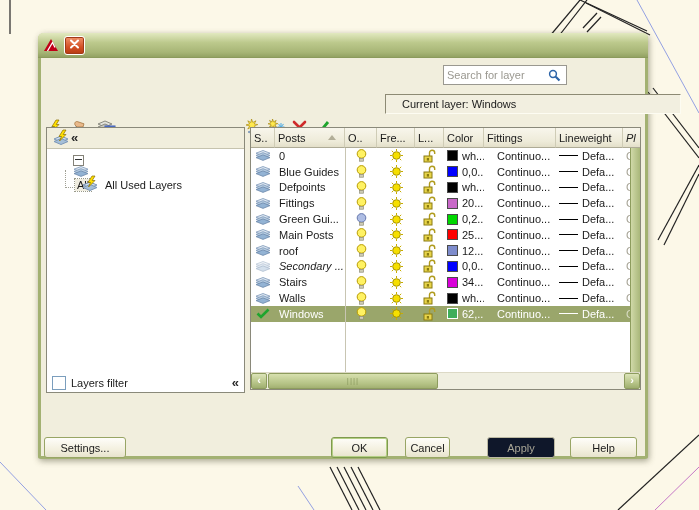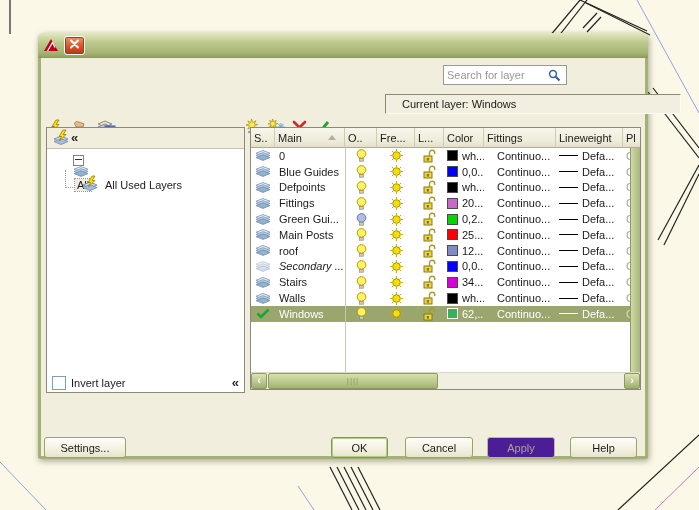--- a/index.html
+++ b/index.html
@@ -126,21 +126,21 @@
   }
 
   
   .btn{
     position:absolute;top:379px;height:21px;box-sizing:border-box;border-radius:3px;
     background:linear-gradient(#fefdf9,#f3f0df 60%,#e7e3cc);
     border:1px solid #98a565;font-family:"Liberation Sans",sans-serif;font-size:11px;color:#1a1a1a;
     text-align:center;cursor:pointer;padding:0;
   }
   .btn.default{box-shadow:inset 0 0 0 1px #b4cf84;border-color:#7f9a4e;}
-  .btn:disabled{color:#a8a596;border-color:#bcb9a2;background:#4c1d95;box-shadow:none;cursor:default;}
+  .btn:disabled{color:#a8a596;border-color:#bcb9a2;background:#0f172a;box-shadow:none;cursor:default;}
 </style>
 </head>
 <body>
 
 <svg id="bg-drawing" width="699" height="510">
   <g stroke="#222222" stroke-width="1.2" fill="none">
     <line x1="10" y1="0" x2="10" y2="34"></line>
     <line x1="518" y1="74" x2="580" y2="0"></line>
     <line x1="526" y1="78" x2="587" y2="0"></line>
     <line x1="580" y1="0" x2="647" y2="31"></line>
@@ -276,53 +276,53 @@
       <div class="tree-node" style="left:34px;top:47px;">
         <span id="tree-icon-1"><svg width="19" height="17" viewBox="0 0 19 17">
               <path d="M2 10 L9 7 L16 10 L9 13 Z" fill="#cfdde9" stroke="#7c97b8"></path>
               <path d="M2 12.5 L9 9.5 L16 12.5 L9 15.5 Z" fill="#a5bfd8" stroke="#7c97b8"></path>
               <path d="M11 1 L7 7.5 H9.5 L7.5 12 L14 5.5 H11.2 L14 1 Z" fill="#ffe000" stroke="#8a6d00" stroke-width=".7"></path>
             </svg></span>
         <span class="node-label">All Used Layers</span>
       </div>
       <div class="invert-row">
         <span class="checkbox"></span>
-        <span class="il">Invert layer</span>
+        <span class="il">Layers filter</span>
         <span class="chev">«</span>
       </div>
     </div>
 
     <div class="abs layer-table">
       <div class="thead" id="thead">
           <div class="hcell" style="width: 24px;">
             <span>S..</span>
           </div>
           <div class="hcell" style="width: 70px;">
-            <span>Main</span>
+            <span>Posts</span>
             <span class="sort-up"></span>
           </div>
           <div class="hcell" style="width: 32px;">
             <span>O..</span>
           </div>
           <div class="hcell" style="width: 38px;">
             <span>Fre...</span>
           </div>
           <div class="hcell" style="width: 29px;">
             <span>L...</span>
           </div>
           <div class="hcell" style="width: 40px;">
             <span>Color</span>
           </div>
           <div class="hcell" style="width: 72px;">
             <span>Fittings</span>
           </div>
           <div class="hcell" style="width: 67px;">
             <span>Lineweight</span>
           </div>
-          <div class="hcell" style="width: 19px;">
+          <div class="hcell" style="width: 19px; font-style: italic;">
             <span>Pl</span>
           </div>
         </div>
       <div class="rows" id="layer-rows">
           <div class="lrow">
             <div class="cell center" style="width: 24px;">
               <svg width="16" height="11" viewBox="0 0 16 11">
                 <path d="M1 3.2 L8 .5 L15 3.2 L8 6 Z" fill="#dde8f2" stroke="#7c97b8" stroke-width=".8"></path>
                 <path d="M1 5.4 L8 2.7 L15 5.4 L8 8.2 Z" fill="#b7cde2" stroke="#7c97b8" stroke-width=".8"></path>
                 <path d="M1 7.6 L8 4.9 L15 7.6 L8 10.4 Z" fill="#93b3d4" stroke="#6d89ab" stroke-width=".8"></path>
@@ -854,17 +854,17 @@
         <div class="sb-thumb">
             <span class="sb-grip">||||</span>
           </div>
         <div class="sb-btn sb-right">›</div>
       </div>
     </div>
 
 
     <button class="btn" style="left:3px;width:82px;">Settings...</button>
     <button class="btn default" style="left:290px;width:57px;">OK</button>
-    <button class="btn" style="left:364px;width:68px;">Cancel</button>
+    <button class="btn" style="left:364px;width:45px;">Cancel</button>
     <button class="btn" style="left:446px;width:68px;" disabled="">Apply</button>
     <button class="btn" style="left:529px;width:67px;">Help</button>
   </div>
 </div>
 
 </body></html>

